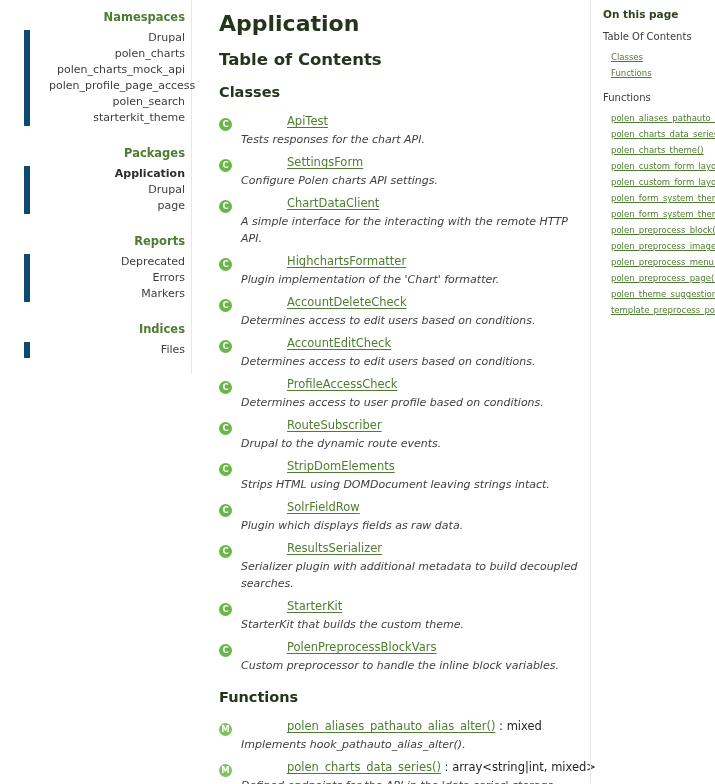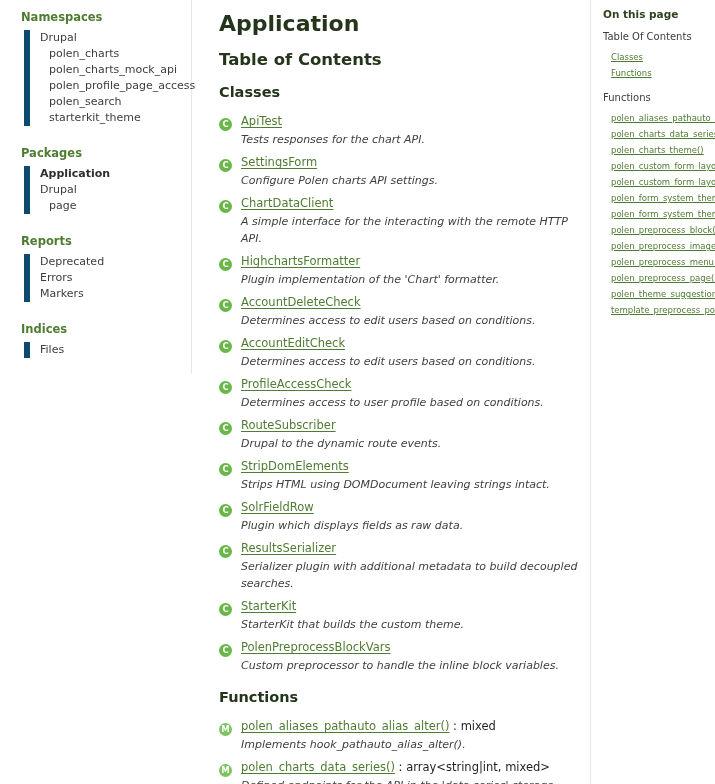--- a/index.html
+++ b/index.html
@@ -10,20 +10,21 @@
     font-family:"DejaVu Sans","Liberation Sans",sans-serif;
     color:#3c3c3c;
     -webkit-font-smoothing:antialiased;
   }
 
   
   .sidebar-left {
     position:absolute; left:0; top:0; width:192px;
     border-right:1px solid #e7e7e7;
     padding:10px 6px 16px 21px;
+    text-align:right;
   }
   .sb-section { margin-bottom:20px; }
   .sb-section:last-child { margin-bottom:0; }
   .sb-title { color:#4e7c31; font-weight:bold; font-size:11.5px; line-height:14px; margin-bottom:6px; }
   .sb-list { list-style:none; margin:0 0 0 3px; padding:0 0 0 0; border-left:6px solid #0c4a6e; }
   .sb-item { font-size:11px; line-height:16px; color:#3d3d3d; padding-left:10px; cursor:pointer; white-space:nowrap; }
   .sb-item.lvl2 { padding-left:19px; }
   .sb-item.bold { font-weight:bold; color:#2d2d2d; }
 
   
@@ -39,21 +40,21 @@
   .toc-item { margin-bottom:6px; }
   .toc-head { line-height:17px; font-size:11.5px; white-space:nowrap; }
   .badge {
     display:inline-flex; align-items:center; justify-content:center;
     width:13px; height:13px; border-radius:50%;
     color:#fff; font-size:8.5px; font-weight:bold; line-height:13px;
     margin-right:9px; vertical-align:-2px;
   }
   .badge.c { background:#68b747; }
   .badge.m { background:#7dc35f; }
-  a.toc-link { color:#4e7c31; text-decoration:underline; text-underline-offset:2px; cursor:pointer; }
+  a.toc-link { color:#4e7c31; text-decoration:underline; text-underline-offset:2px; cursor:pointer;margin-left:46px; }
   .toc-suffix { color:#1f1f1f; }
   .toc-desc { margin-left:22px; font-style:italic; font-size:11px; line-height:17px; color:#3e3e3e; }
 
   
   .sidebar-right {
     position:absolute; left:590px; top:0; width:230px; height:784px;
     border-left:1px solid #e7e7e7;
     padding:8px 0 0 12px;
   }
   .otp-title { font-size:10.5px; font-weight:bold; color:#2f421f; line-height:13px; margin-bottom:10px; }

